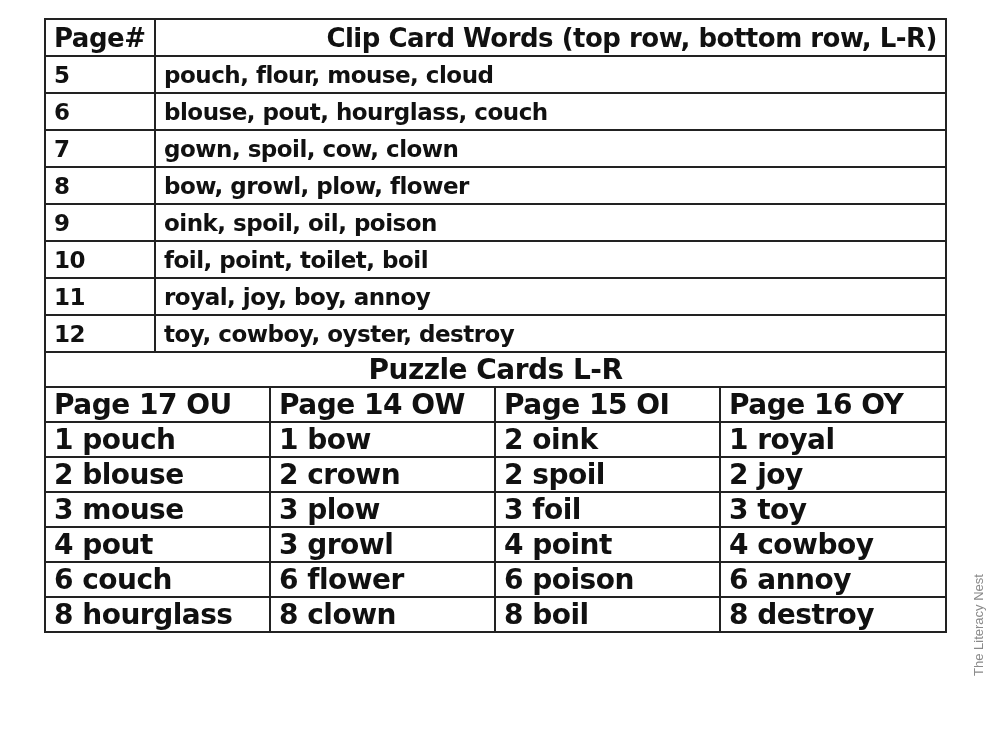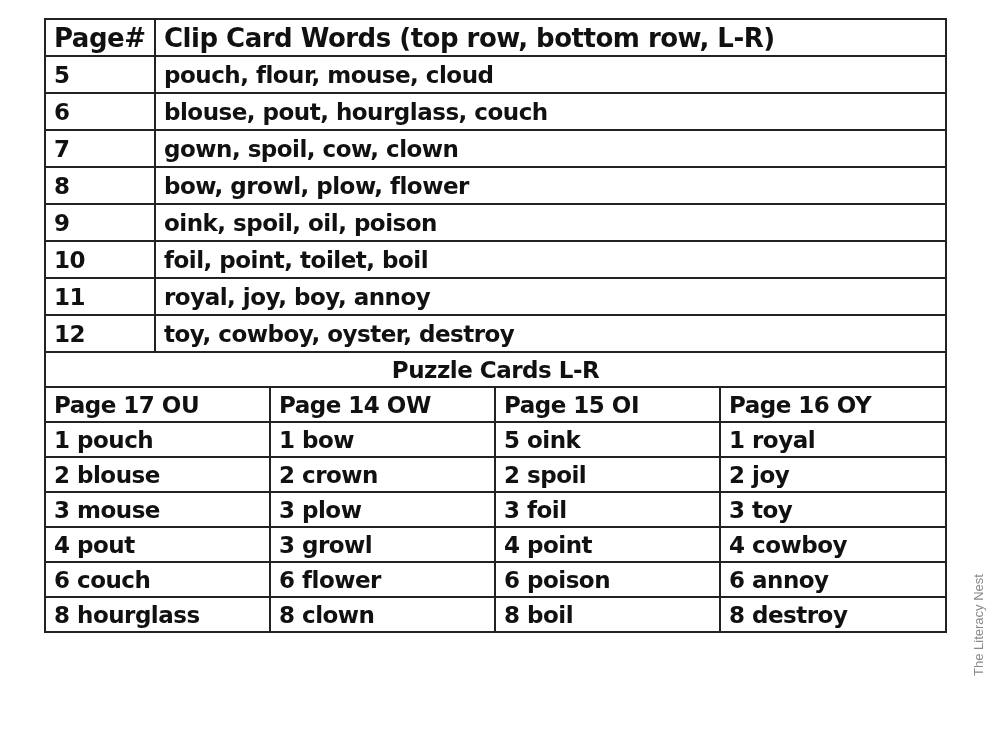--- a/index.html
+++ b/index.html
@@ -3,22 +3,22 @@
 <meta charset="utf-8">
 <style>
   html, body { margin:0; padding:0; background:#ffffff; }
   body { width:1000px; height:743px; position:relative; overflow:hidden;
          font-family:"DejaVu Sans", sans-serif; color:#111; }
   .doc { position:absolute; left:44px; top:18px; width:901px; }
   table { border-collapse:collapse; width:901px; table-layout:fixed; }
   td { border:2px solid #222; padding:0 8px; font-weight:bold; font-size:23px;
        white-space:nowrap; overflow:hidden; letter-spacing:-0.5px; }
   .top td { height:35px; }
-  .bot td { height:33px; font-size:23px; }
-  .hdr-title { text-align:left; font-size:26px; }
+  .bot td { height:33px; font-size:28px; }
+  .hdr-title { text-align:right; font-size:26px; }
   .hdr-page { font-size:26px; }
   .section { text-align:center; font-size:22px; }
   .watermark { position:absolute; left:968px; top:565px; width:20px; height:120px; }
   .watermark span { position:absolute; left:50%; top:50%;
        transform:translate(-50%,-50%) rotate(-90deg); white-space:nowrap;
        font-family:"Liberation Sans", sans-serif; font-size:13px; color:#8a8a8a; }
 </style>
 </head>
 <body>
 
@@ -74,21 +74,21 @@
       </tr>
       <tr class="bot">
         <td colspan="2">Page 17 OU</td>
         <td>Page 14 OW</td>
         <td>Page 15 OI</td>
         <td>Page 16 OY</td>
       </tr>
       <tr class="bot">
         <td colspan="2">1 pouch</td>
         <td>1 bow</td>
-        <td>5 oink</td>
+        <td>2 oink</td>
         <td>1 royal</td>
       </tr>
       <tr class="bot">
         <td colspan="2">2 blouse</td>
         <td>2 crown</td>
         <td>2 spoil</td>
         <td>2 joy</td>
       </tr>
       <tr class="bot">
         <td colspan="2">3 mouse</td>

